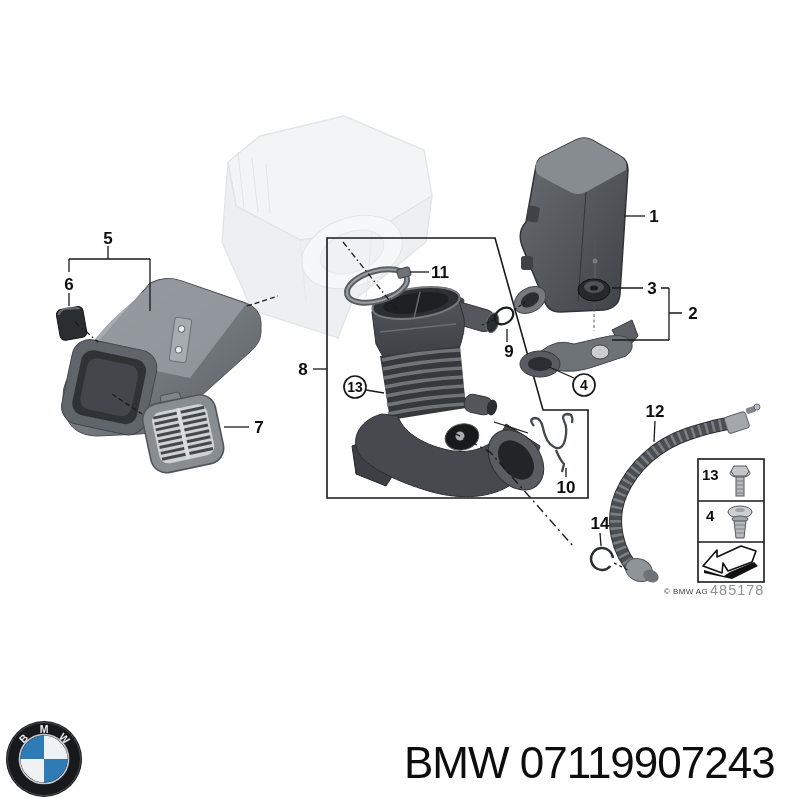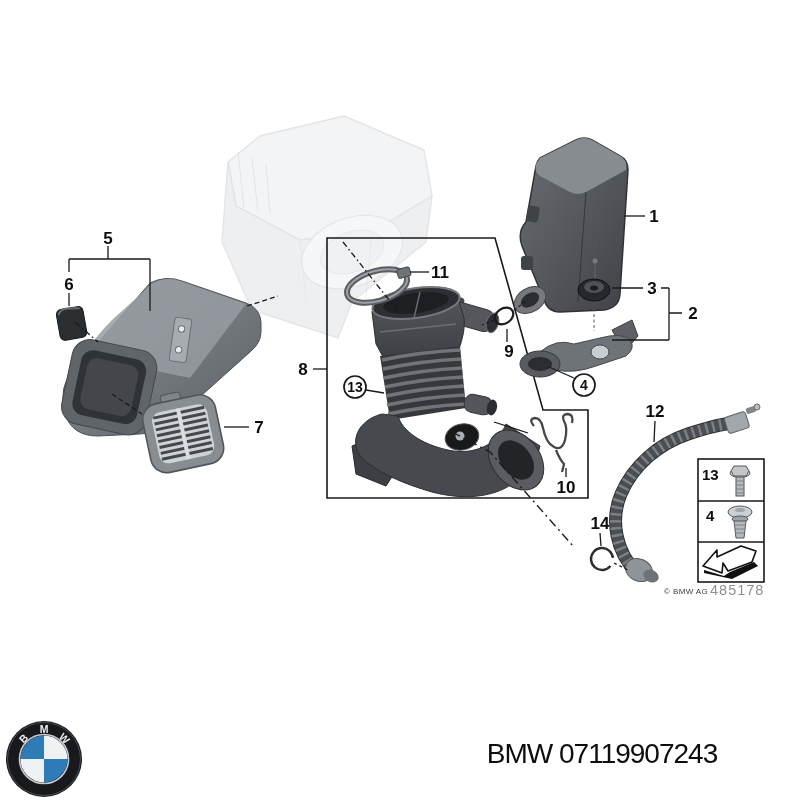--- a/index.html
+++ b/index.html
@@ -3,21 +3,21 @@
 <meta charset="utf-8">
 <style>
   html,body{margin:0;padding:0;}
   body{width:800px;height:800px;background:#ffffff;font-family:"Liberation Sans",sans-serif;overflow:hidden;}
   .stage{position:relative;width:800px;height:800px;background:#fff;}
   svg{display:block;}
   .diagram-svg{position:absolute;left:0;top:0;}
   .callout{font-family:"Liberation Sans",sans-serif;font-weight:bold;fill:#0d0d0d;}
   .copyright{position:absolute;left:664px;top:587px;font-size:8px;font-weight:normal;color:#3a3a3a;letter-spacing:.4px;}
   .sheetno{position:absolute;left:710px;top:582px;font-size:14.5px;color:#8d9094;letter-spacing:1px;}
-  .footer-part{position:absolute;left:404px;top:738px;width:396px;font-size:28px;color:#0d0d0d;letter-spacing:-1px;white-space:nowrap;font-family:"Liberation Sans",sans-serif;text-align:center;}
+  .footer-part{position:absolute;left:404px;top:738px;width:396px;font-size:44px;color:#0d0d0d;letter-spacing:-1px;white-space:nowrap;font-family:"Liberation Sans",sans-serif;}
   .logo-wrap{position:absolute;left:4px;top:719px;width:80px;height:80px;}
   .logo-letter{font-family:"Liberation Sans",sans-serif;font-size:10.5px;font-weight:bold;fill:#e9ecee;}
 </style>
 </head>
 <body>
 
 <div class="stage">
 
   <svg class="diagram-svg" width="800" height="620" viewBox="0 0 800 620">
     <defs>

